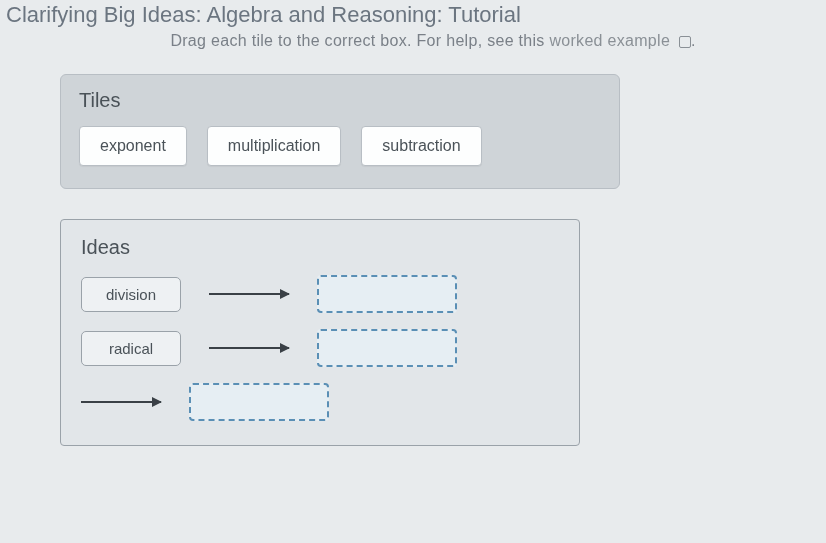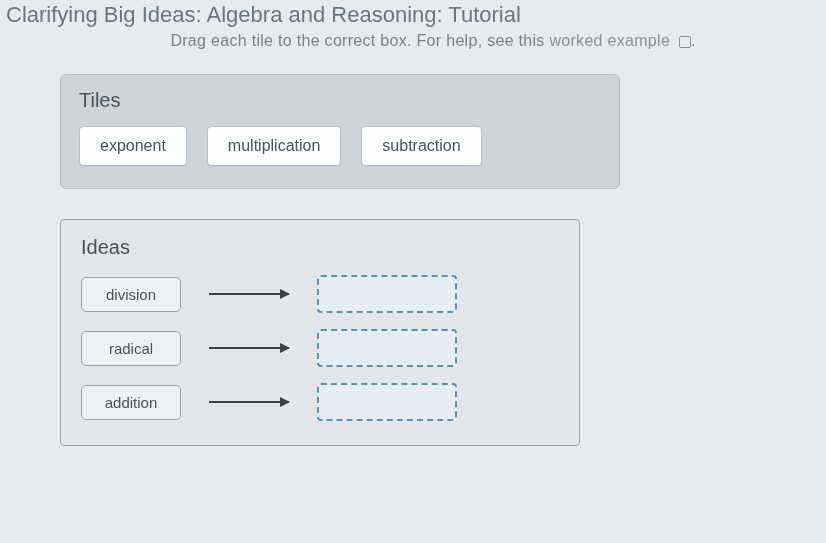--- a/index.html
+++ b/index.html
@@ -143,18 +143,17 @@
       <div class="drop-zone"></div>
     </div>
 
     <div class="pair-row">
       <div class="pair-label">radical</div>
       <div class="arrow"></div>
       <div class="drop-zone"></div>
     </div>
 
     <div class="pair-row">
-      <div class="pair-label">addition</div>
       <div class="arrow"></div>
       <div class="drop-zone"></div>
     </div>
   </div>
 </div>
 
 </body></html>

